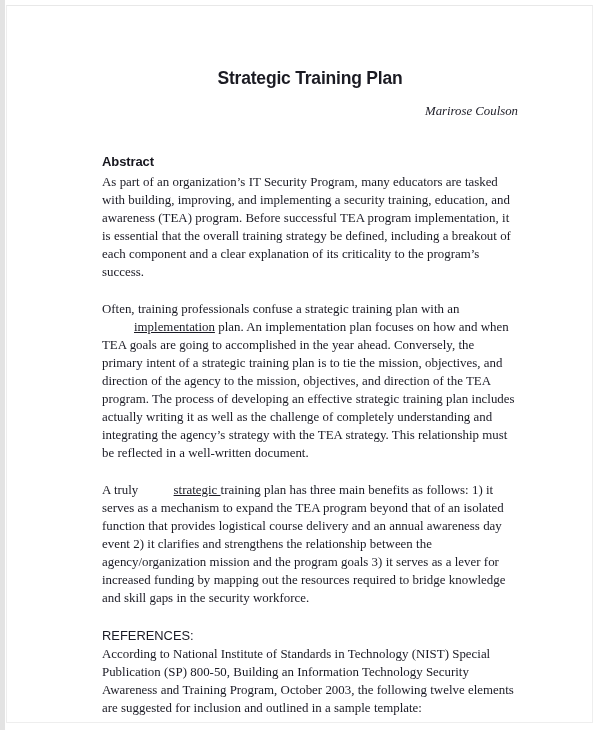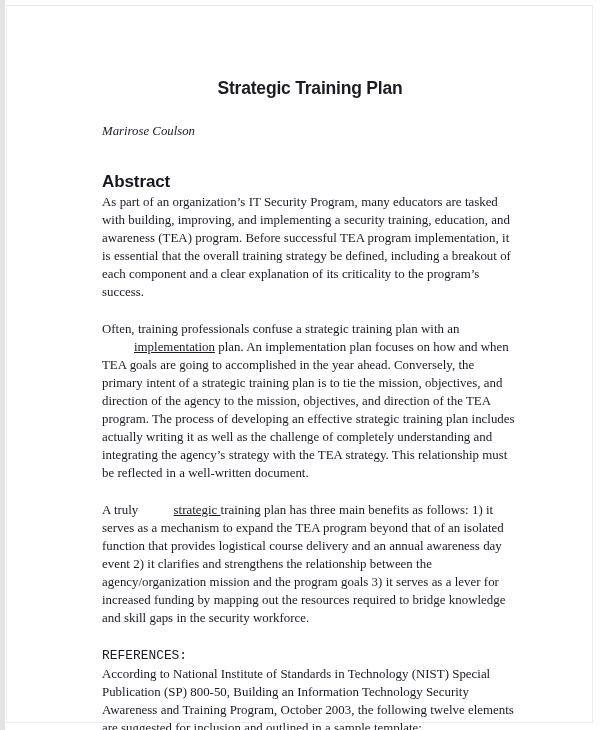--- a/index.html
+++ b/index.html
@@ -54,39 +54,39 @@
   }
 
   .doc-title {
     font-family: "Liberation Sans", "DejaVu Sans", sans-serif;
     font-weight: bold;
     font-size: 17.5px;
     line-height: 20px;
     color: #1b1b23;
     text-align: center;
     letter-spacing: -0.2px;
-    margin: 10px;
+    margin: 0;
     padding-top: 68px;
   }
 
   .byline {
     font-family: "Liberation Serif", "DejaVu Serif", serif;
     font-style: italic;
     font-size: 12.8px;
     line-height: 18px;
     color: #22222c;
-    text-align: left;
+    text-align: right;
     margin: 0;
   }
   .byline.author { padding-top: 14px; }
 
   .section-heading {
     font-family: "Liberation Sans", "DejaVu Sans", sans-serif;
     font-weight: bold;
-    font-size: 17px;
+    font-size: 13px;
     line-height: 16px;
     color: #16161e;
     letter-spacing: -0.1px;
     margin: 0;
     padding-top: 34px;
     padding-bottom: 3px;
   }
 
   p.body-para {
     font-family: "Liberation Serif", "DejaVu Serif", serif;
@@ -94,21 +94,21 @@
     line-height: 18px;
     color: #1a1a24;
     text-align: left;
     margin: 0;
     padding: 0;
     word-spacing: 0.1px;
   }
   p.body-para + p.body-para { margin-top: 19px; }
 
   .refs-heading {
-    font-family: Liberation Mono, monospace;
+    font-family: Liberation Sans, sans-serif;
     font-size: 12.9px;
     line-height: 19.3px;
     color: #1a1a24;
     margin: 0;
     padding-top: 19px;
   }
   .refs-para {
     margin-top: 0 !important;
   }
 

